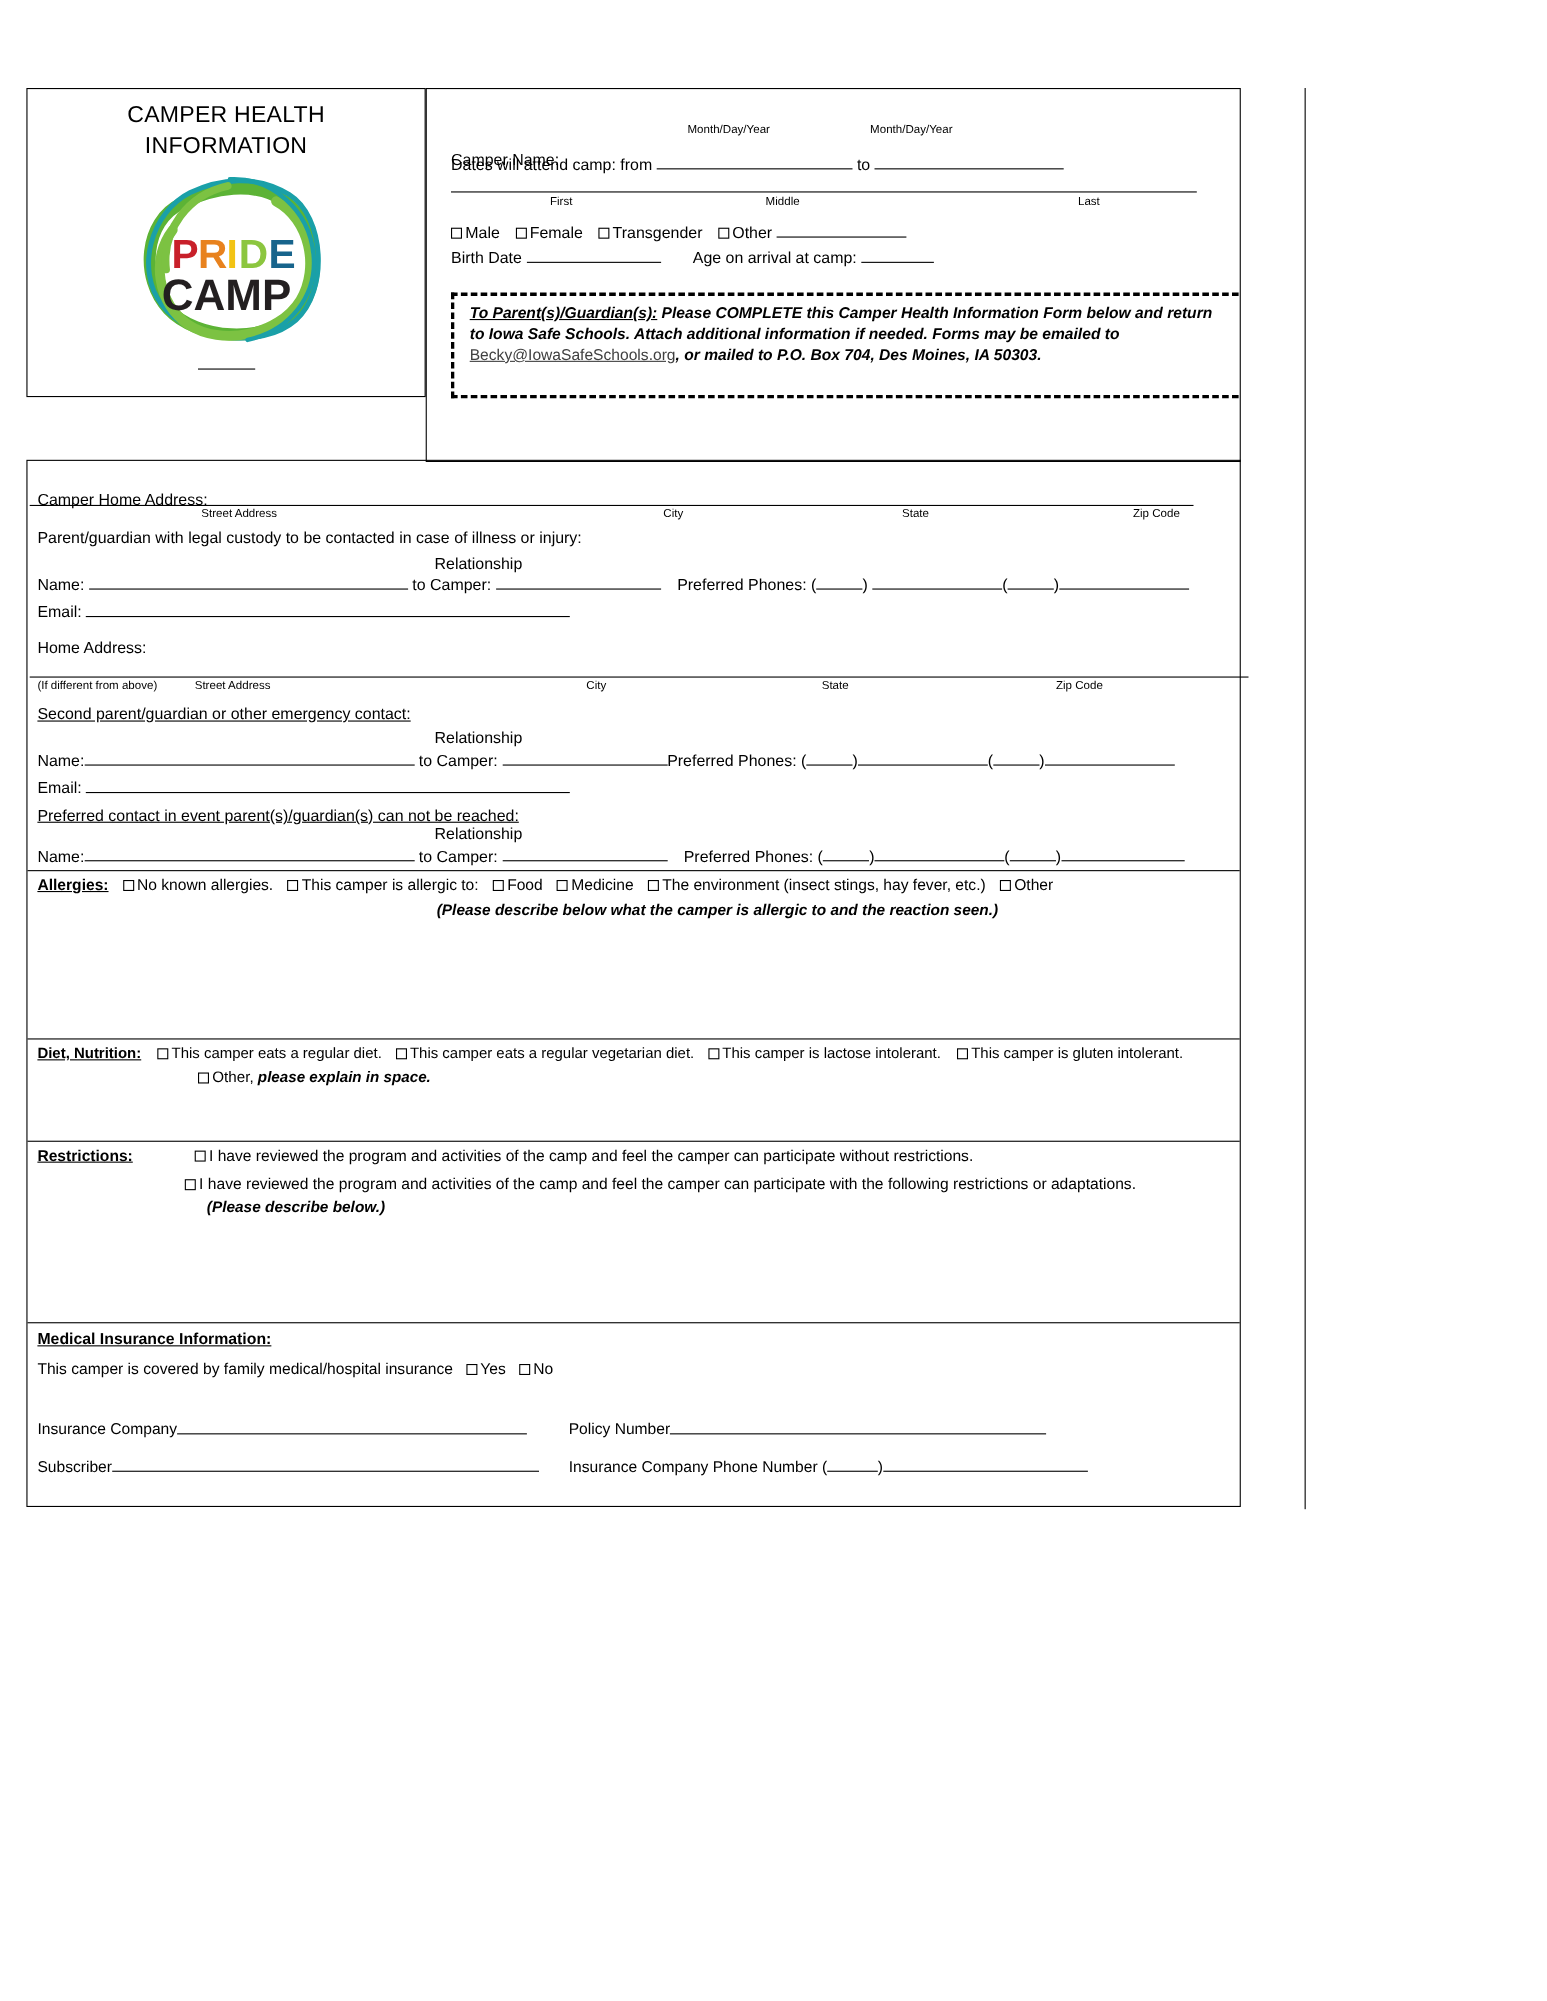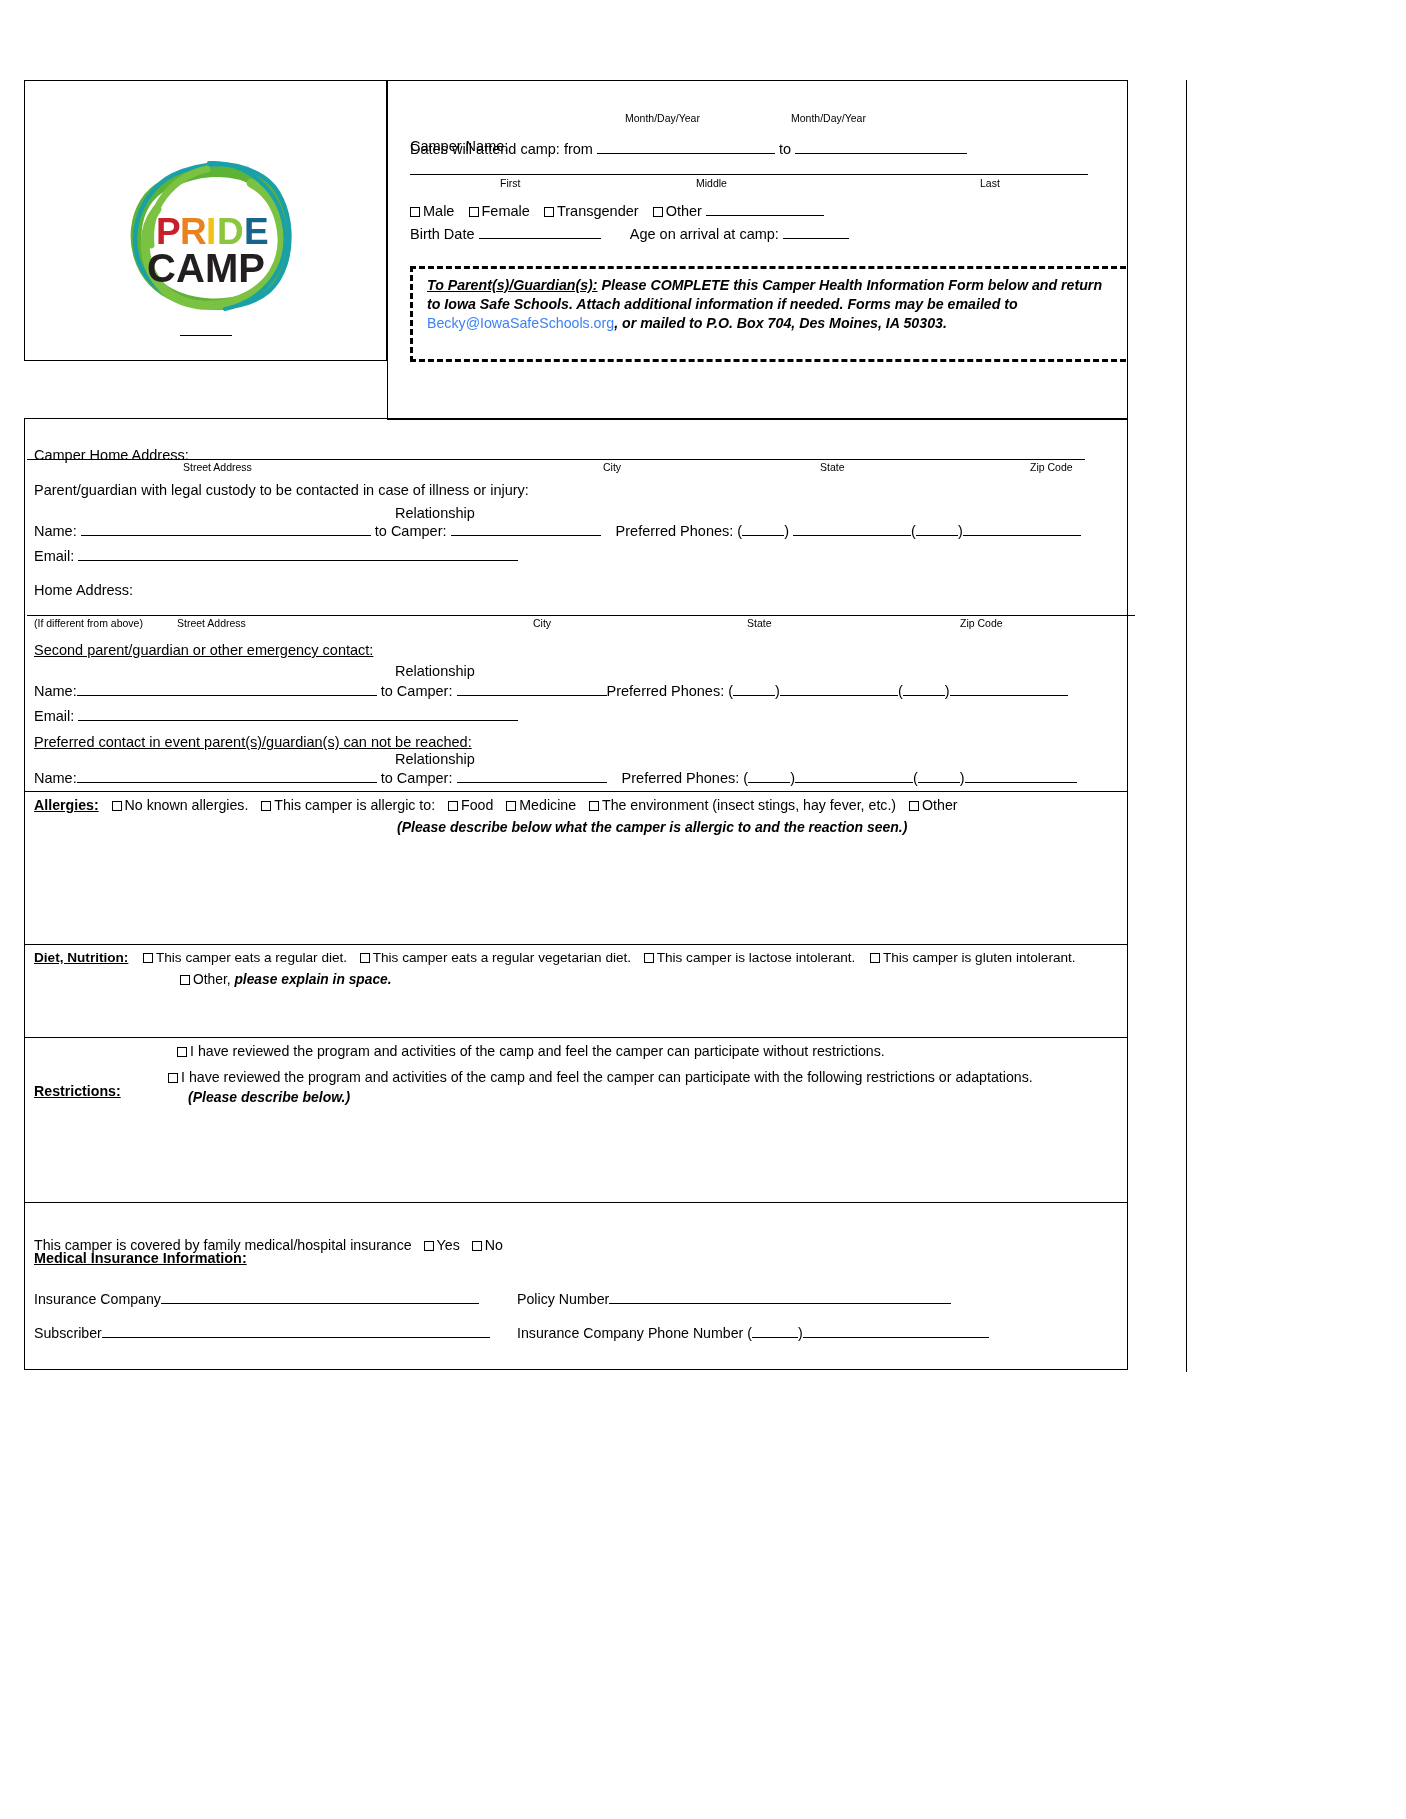--- a/index.html
+++ b/index.html
@@ -20,21 +20,21 @@
     left: 0; top: 0;
     width: 1406px;
     height: 1819px;
   }
 
   
   .abs { position: absolute; }
   .bx  { box-sizing: border-box; }
   .ul  { text-decoration: underline; }
   .bi  { font-weight: bold; font-style: italic; }
-  .b   { font-weight: bold; margin-top: 40px; }
+  .b   { font-weight: bold; }
 
   
   .cb {
     display: inline-block;
     width: 10px; height: 10px;
     border: 1.3px solid #000;
     box-sizing: border-box;
     position: relative;
     top: 1px;
     margin-right: 3px;
@@ -101,21 +101,22 @@
   #notice-text {
     position: absolute;
     left: 14px; top: 7px;
     width: 690px;
     font-size: 14.2px;
     line-height: 1.33;
     font-weight: bold;
     font-style: italic;
   }
   #notice-text a, #notice-text .mail {
-    color: #3b82f6;
+    color: #404040;
+    text-decoration: underline;
     font-weight: normal;
     font-style: normal;
   }
 
   
   #main-box {
     left: 24px; top: 418px;
     width: 1104px; height: 952px;
     border: 1.6px solid #000;
   }
@@ -134,20 +135,24 @@
     width: 0; height: 1292px;
     border-left: 1.6px solid #000;
   }
 </style>
 </head>
 <body>
 
 <div class="page">
 
   <div class="abs bx" id="title-box">
+    <div id="title-text">
+      <div>CAMPER HEALTH</div>
+      <div>INFORMATION</div>
+    </div>
 
     <div id="logo-wrap">
       <svg viewBox="0 0 186 176" width="186" height="176">
 
         <g fill="none" stroke-width="11" stroke-linecap="round">
           <path d="M52 36 C18 52 14 104 40 132 C66 160 128 164 156 136 C182 110 176 54 146 34 C118 15 80 22 52 36 Z" stroke="#5cb335"></path>
           <path d="M60 26 C24 44 10 96 34 128 C58 160 124 170 156 142 C186 115 182 48 150 28 C120 9 86 14 60 26 Z" stroke="#1aa0a8" stroke-width="4.5"></path>
           <path d="M44 60 C24 86 30 126 58 146 C88 166 140 156 160 124 C178 94 168 50 138 34" stroke="#7cc242" stroke-width="9"></path>
           <path d="M96 14 C134 12 168 42 172 82 C176 120 150 152 112 160" stroke="#1aa0a8" stroke-width="4"></path>
           <path d="M38 96 C34 60 58 28 94 20" stroke="#7cc242" stroke-width="7"></path>

